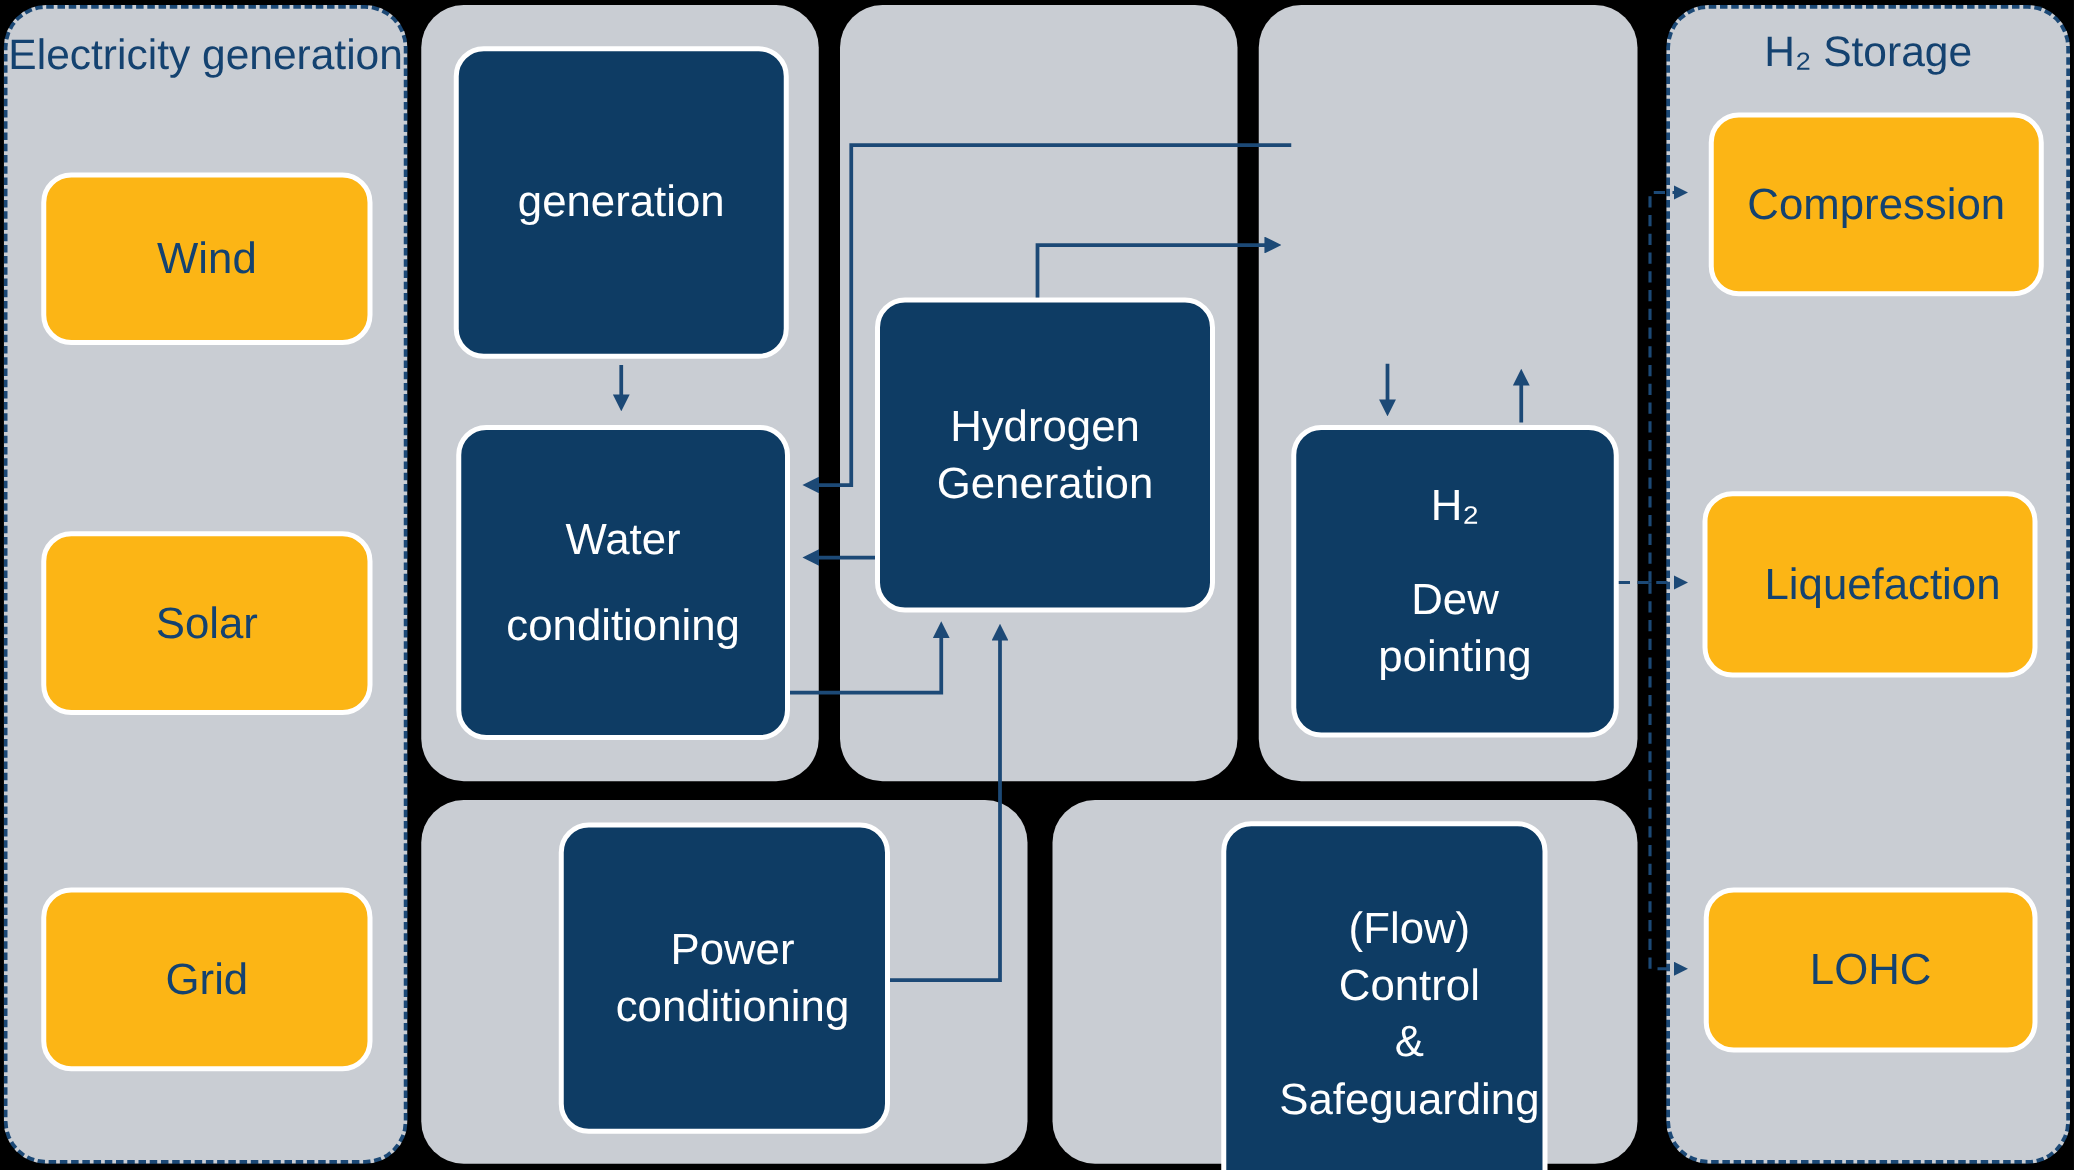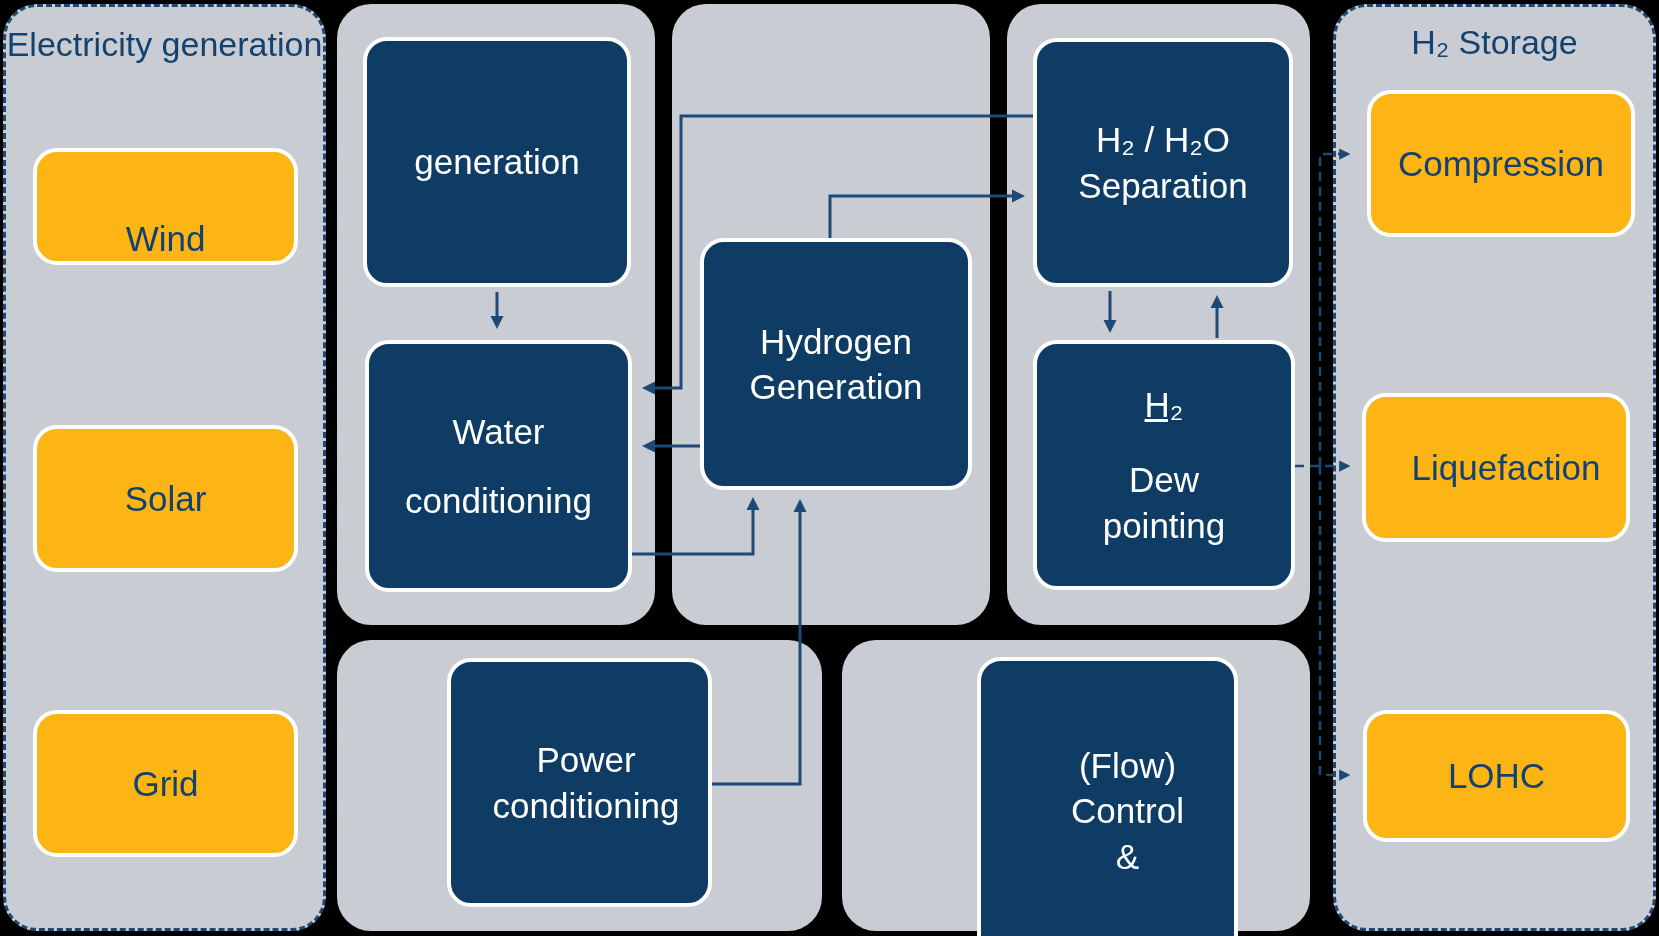--- a/index.html
+++ b/index.html
@@ -12,21 +12,21 @@
   .panel{position:absolute; background:var(--panel_gray); border-radius:34px;}
   .panel.dashed{border:3px dashed var(--navy_line);}
   .panel-title{position:absolute; left:0; right:0; text-align:center; color:var(--navy_text);
     font-size:34px; line-height:1.28; font-weight:400;}
   .node{position:absolute; border:4px solid var(--white); border-radius:24px;
     display:flex; flex-direction:column; align-items:center; justify-content:center;
     text-align:center; font-size:35px; line-height:1.3;}
   .node.blue{background:var(--navy_fill); color:var(--white);}
   .node.yellow{background:var(--yellow); color:var(--navy_text);}
   .node span{display:block;}
-  .gap-after{margin-bottom:30px;text-decoration:underline;}
+  .gap-after{margin-bottom:30px;}
   svg.wires{position:absolute; left:0; top:0; pointer-events:none;}
   .wire{fill:none; stroke:var(--navy_line); stroke-width:3px;}
   .wire.dash{stroke-width:2.5px; stroke-dasharray:9 6;}
   .arrowhead{fill:var(--navy_line);}
 </style>
 </head>
 <body>
 
 <div class="canvas">
 
@@ -46,21 +46,21 @@
   <div class="panel dashed" style="left:1333px;top:4px;width:323px;height:927px;">
     <div class="panel-title" style="top:14px;">
       <span>H₂ Storage</span>
     </div>
   </div>
 
   <div class="panel" style="left:337px;top:640px;width:485px;height:291px;"></div>
 
   <div class="panel" style="left:842px;top:640px;width:468px;height:291px;"></div>
 
-  <div class="node yellow" style="left:33px;top:148px;width:265px;height:117px;justify-content:flex-end;">
+  <div class="node yellow" style="left:33px;top:138px;width:265px;height:138px;">
     <span>Wind</span>
   </div>
   <div class="node yellow" style="left:33px;top:425px;width:265px;height:147px;text-align:right;">
     <span>Solar</span>
   </div>
   <div class="node yellow" style="left:33px;top:710px;width:265px;height:147px;">
     <span>Grid</span>
   </div>
 
   <div class="node blue" style="left:363px;top:37px;width:268px;height:250px;">
@@ -70,39 +70,36 @@
   <div class="node blue" style="left:365px;top:340px;width:267px;height:252px;gap:24px;">
     <span>Water</span>
     <span>conditioning</span>
   </div>
 
   <div class="node blue" style="left:700px;top:238px;width:272px;height:252px;">
     <span>Hydrogen</span>
     <span>Generation</span>
   </div>
 
-  <div class="node blue" style="left:1033px;top:38px;width:260px;height:249px;">
-    <span>H₂ / H₂O</span>
-    <span>Separation</span>
-  </div>
 
   <div class="node blue" style="left:1033px;top:340px;width:262px;height:250px;">
     <span class="gap-after">H₂</span>
     <span>Dew</span>
     <span>pointing</span>
   </div>
 
   <div class="node blue" style="left:447px;top:658px;width:265px;height:249px;padding-left:13px;">
     <span>Power</span>
     <span>conditioning</span>
   </div>
 
   <div class="node blue" style="left:977px;top:657px;width:261px;height:308px;padding-left:40px;">
     <span>(Flow) Control</span>
     <span>&amp;</span>
+    <span>Safeguarding</span>
   </div>
 
   <div class="node yellow" style="left:1367px;top:90px;width:268px;height:147px;">
     <span>Compression</span>
   </div>
   <div class="node yellow" style="left:1362px;top:393px;width:268px;height:149px;padding-left:20px;">
     <span>Liquefaction</span>
   </div>
   <div class="node yellow" style="left:1363px;top:710px;width:267px;height:132px;">
     <span>LOHC</span>

